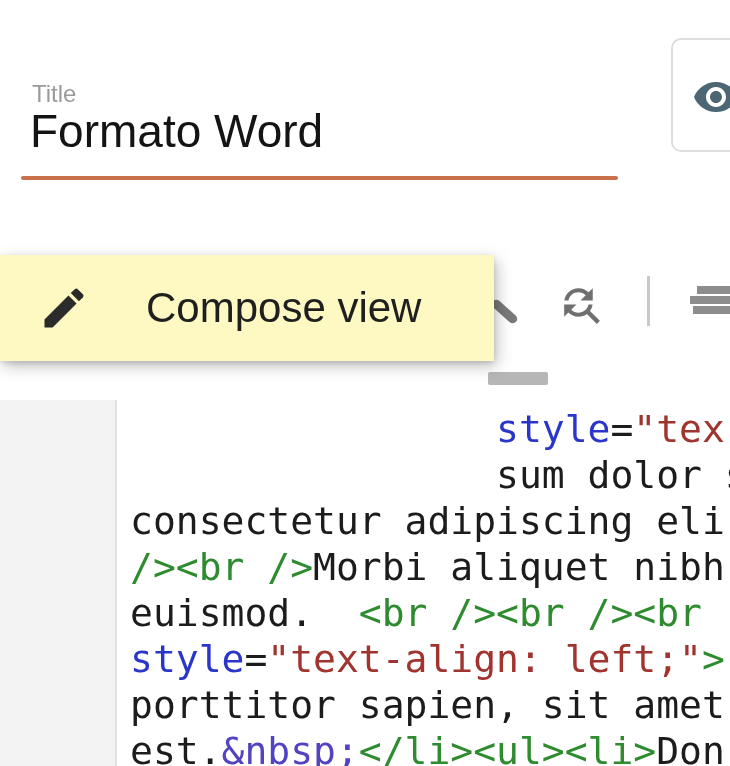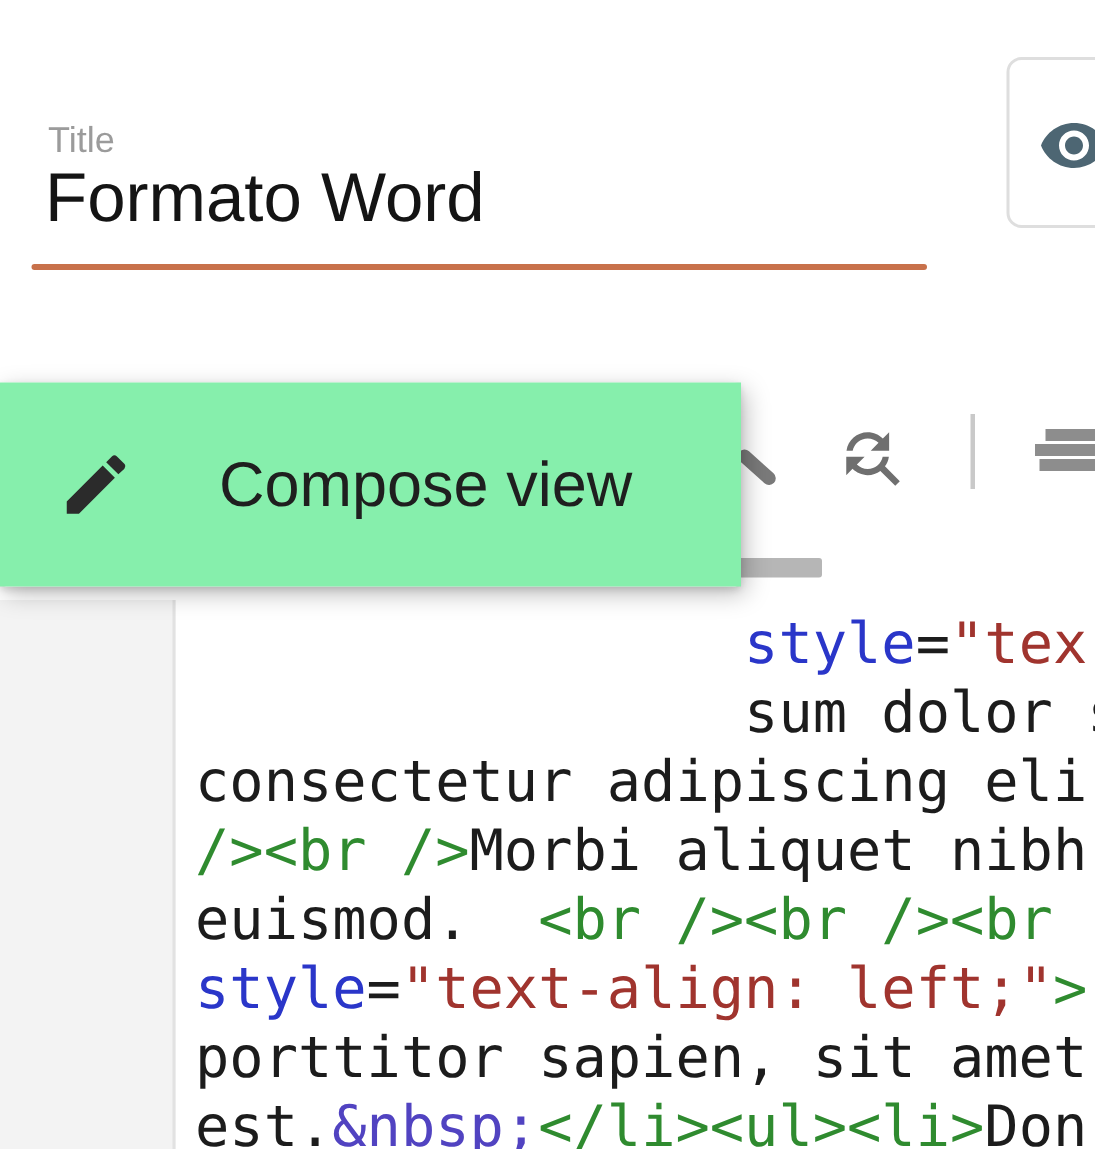--- a/index.html
+++ b/index.html
@@ -45,21 +45,21 @@
   }
   .code-line { padding-left:130px; height:46px; }
   .code-line.indented { padding-left:calc(130px + 16ch); }
 
   
   .view-menu {
     position:absolute; left:0; top:255px; width:494px; z-index:10;
     background:#fff; border-radius:0 4px 4px 4px;
     box-shadow:3px 5px 16px rgba(0,0,0,0.25), 0 2px 5px rgba(0,0,0,0.13);
   }
-  .menu-item { display:flex; align-items:center; height:136px; background:#86efac; }
+  .menu-item { display:flex; align-items:center; height:106px; background:#fef9c3; }
   .menu-item.selected { height:142px; background:#ececec; }
   .menu-item svg { width:52px; height:52px; margin-left:38px; fill:#2b2b2b; flex:none; }
   .menu-item .label { margin-left:56px; font-size:42px; color:#1f1f1f; }
 </style>
 </head>
 <body>
 
 <div class="screen">
 
   <div class="title-label">Title</div>

